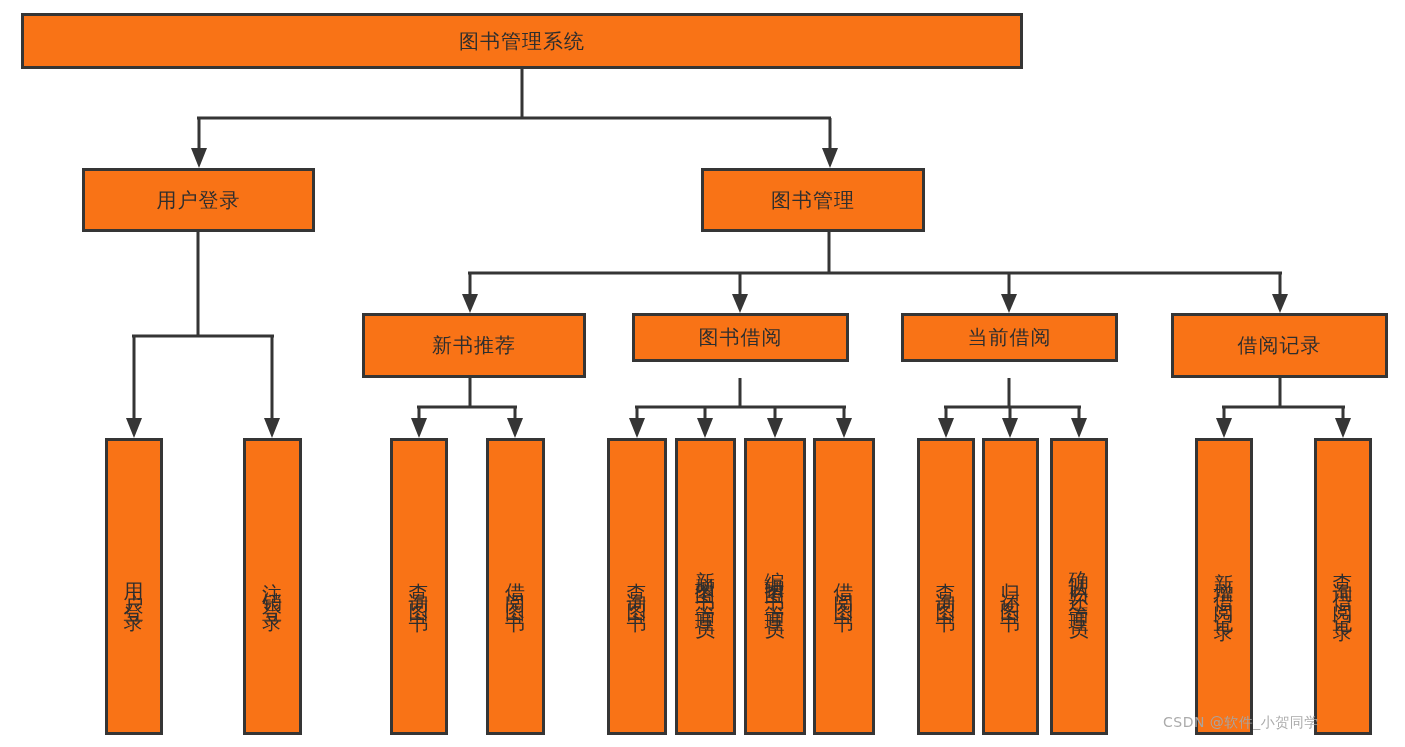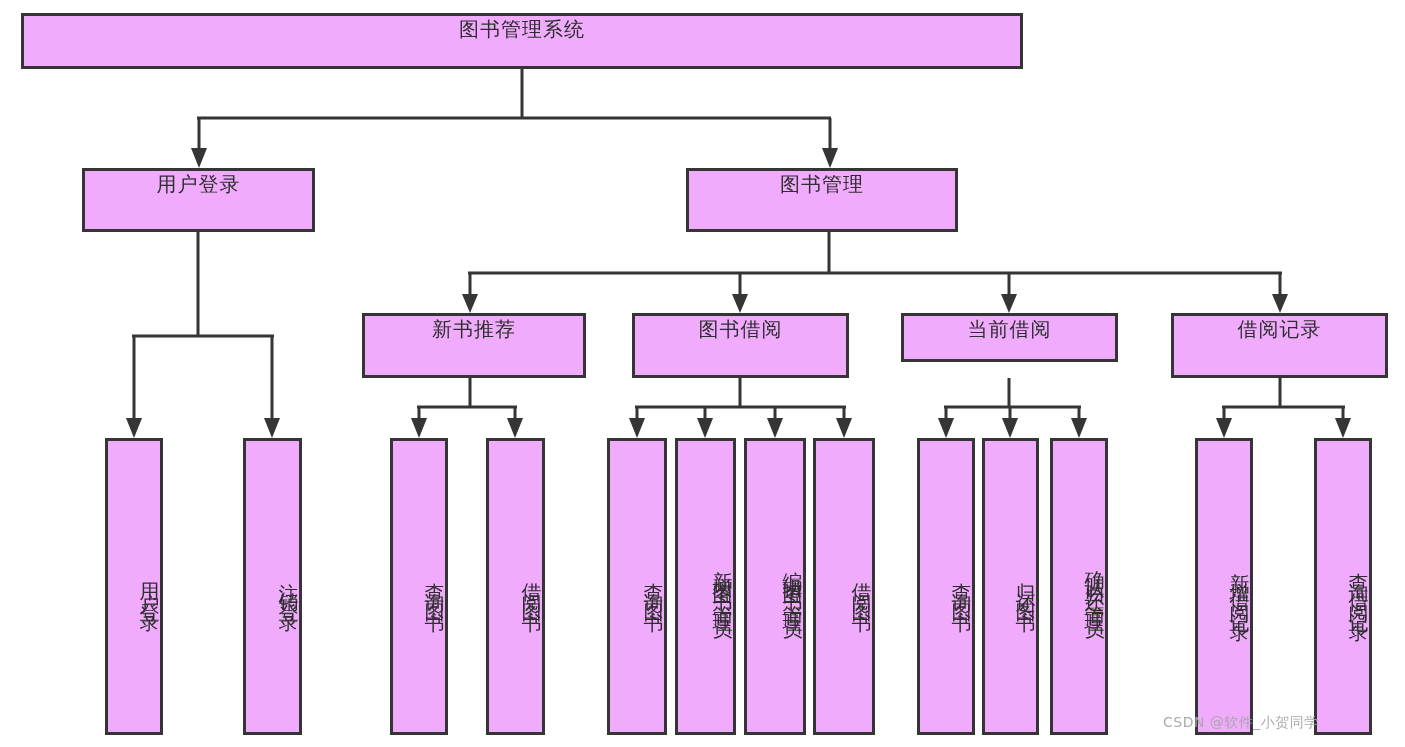--- a/index.html
+++ b/index.html
@@ -2,23 +2,23 @@
 <html><head>
 <meta charset="utf-8">
 <style>
   html,body{margin:0;padding:0;background:#ffffff;}
   #canvas{
     position:relative;width:1405px;height:747px;background:#ffffff;overflow:hidden;
     font-family:"DejaVu Sans","Liberation Sans",sans-serif;
   }
   #wires{position:absolute;left:0;top:0;z-index:1;}
   .node{
-    position:absolute;box-sizing:border-box;background:#f0abfc;
+    position:absolute;box-sizing:border-box;background:#f97316;
     border:3px solid #353535;color:#2e2e2e;
-    display:flex;align-items:flex-start;justify-content:center;
+    display:flex;align-items:center;justify-content:center;
     z-index:2;font-size:20px;
   }
   .h .lbl{letter-spacing:1px;white-space:nowrap;}
   .v{writing-mode:vertical-rl;}
   .v .lbl{letter-spacing:10px;line-height:1;white-space:nowrap;}
   .watermark{
     position:absolute;z-index:5;color:rgba(166,166,166,0.95);
     font-size:14px;letter-spacing:0.5px;white-space:nowrap;
   }
 </style>
@@ -67,28 +67,28 @@
     </g>
   </svg>
 
   <div class="node h" style="left:21px;top:13px;width:1002px;height:56px">
     <span class="lbl">图书管理系统</span>
   </div>
 
   <div class="node h" style="left:82px;top:168px;width:233px;height:64px">
     <span class="lbl">用户登录</span>
   </div>
-  <div class="node h" style="left:686px;top:168px;width:272px;height:64px">
+  <div class="node h" style="left:701px;top:168px;width:224px;height:64px">
     <span class="lbl">图书管理</span>
   </div>
 
   <div class="node h" style="left:362px;top:313px;width:224px;height:65px">
     <span class="lbl">新书推荐</span>
   </div>
-  <div class="node h" style="left:632px;top:313px;width:217px;height:65px">
+  <div class="node h" style="left:632px;top:313px;width:217px;height:49px">
     <span class="lbl">图书借阅</span>
   </div>
   <div class="node h" style="left:901px;top:313px;width:217px;height:49px">
     <span class="lbl">当前借阅</span>
   </div>
   <div class="node h" style="left:1171px;top:313px;width:217px;height:65px">
     <span class="lbl">借阅记录</span>
   </div>
 
   <div class="node v" style="left:105px;top:438px;width:58px;height:297px">

